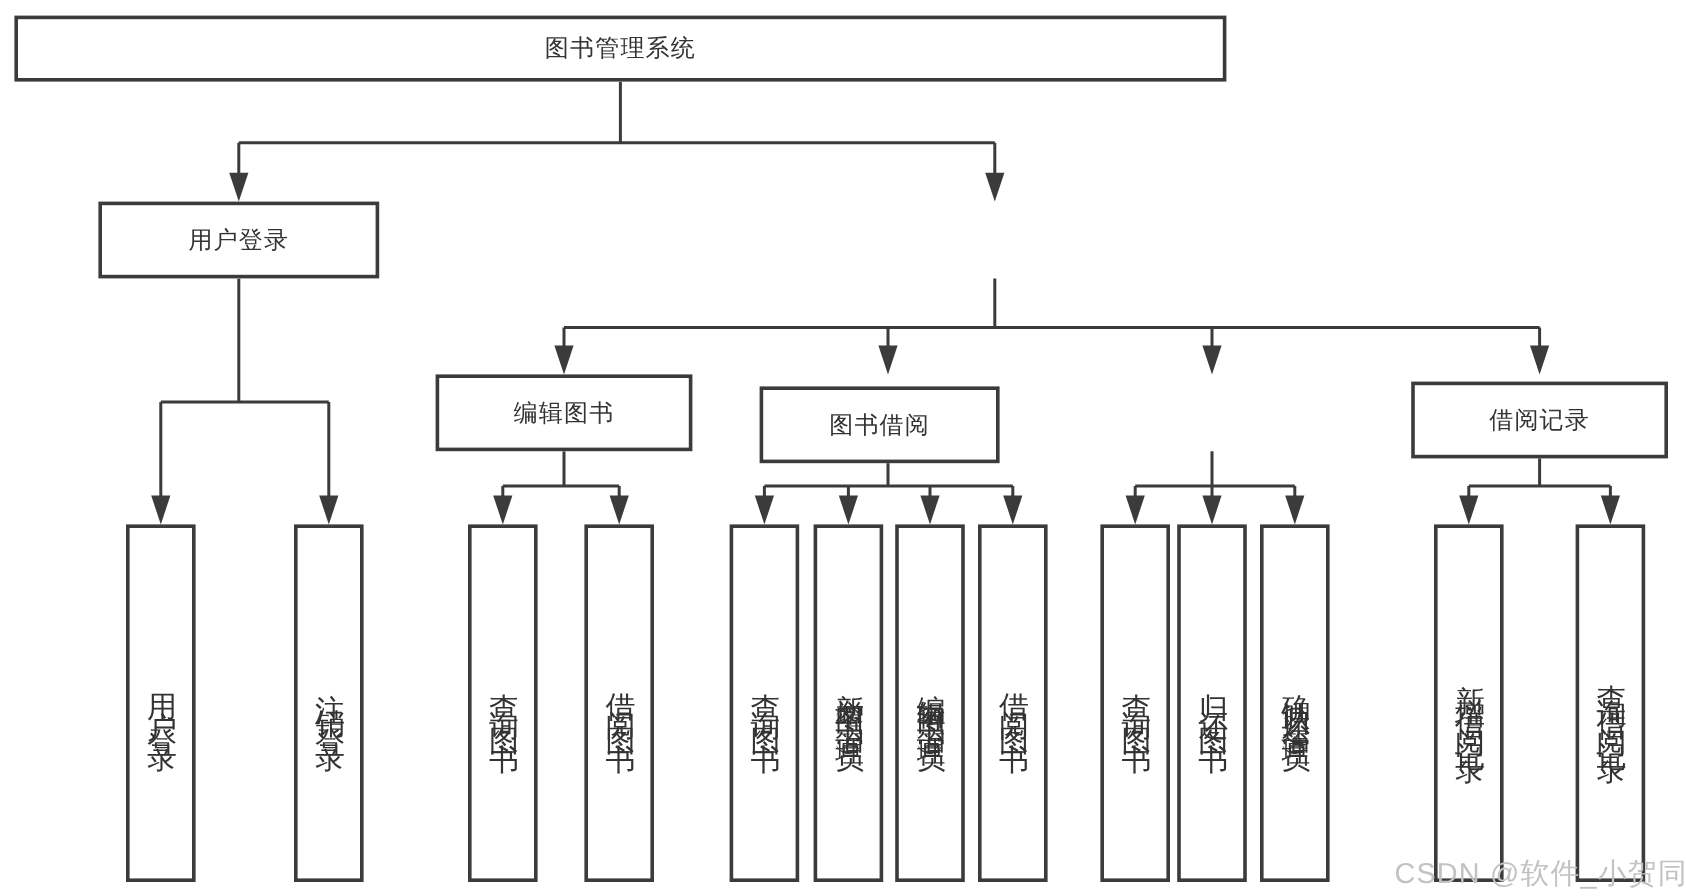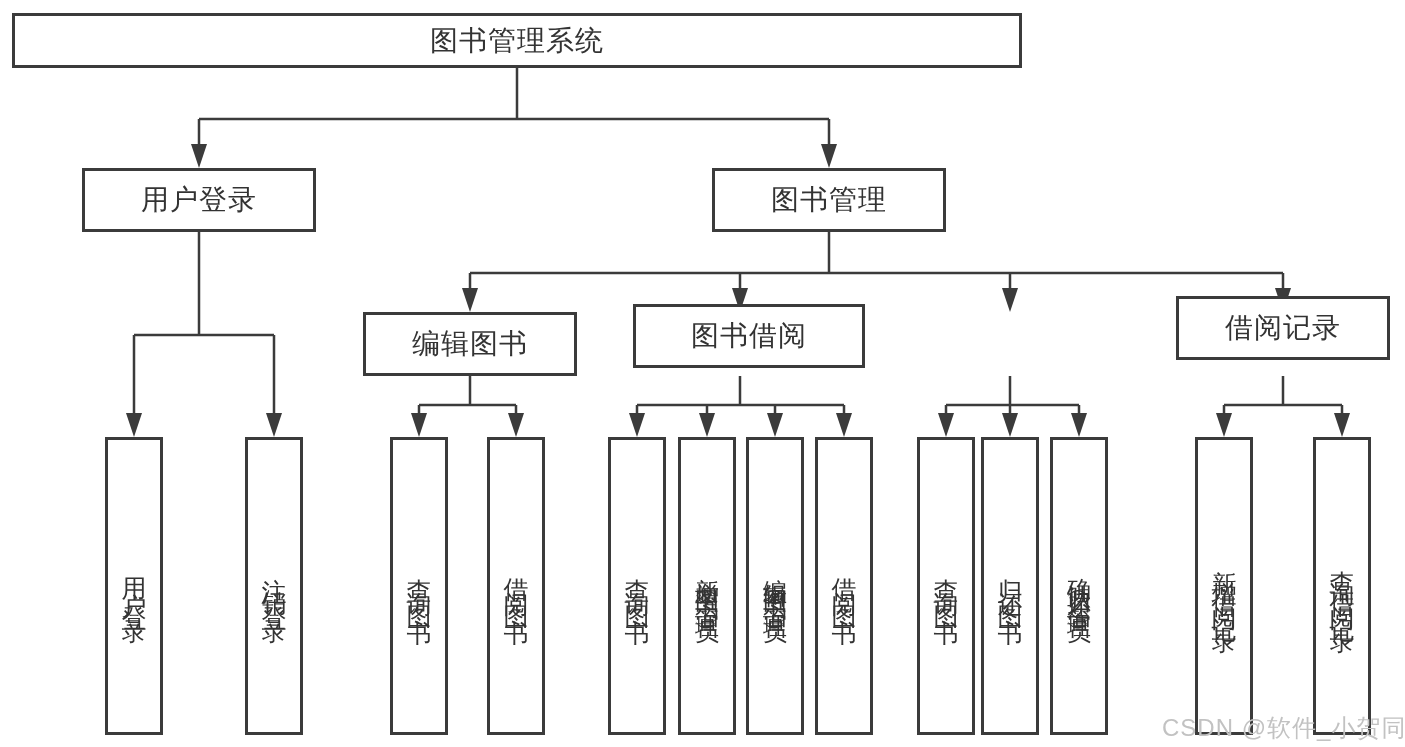--- a/index.html
+++ b/index.html
@@ -13,21 +13,21 @@
   svg.connectors{position:absolute;left:0;top:0;z-index:1;}
   .node{
     position:absolute;
     box-sizing:border-box;
     background:#ffffff;
     border:3px solid var(--line,#3b3b3b);
     display:flex;align-items:center;justify-content:center;
     color:var(--text,#333333);
     z-index:2;
   }
-  .hbox{font-size:28px;letter-spacing:1px;}
+  .hbox{font-size:20px;letter-spacing:1px;}
   .vbox{width:58px;top:437px;height:298px;}
   .vbox span{
     writing-mode:vertical-rl;
     text-orientation:mixed;
     font-size:25px;
     letter-spacing:14px;
     line-height:1;
   }
   .vbox.tight span{font-size:24px;letter-spacing:6px;}
   .vbox.mid span{letter-spacing:12px;}
@@ -100,31 +100,28 @@
     </g>
   </svg>
 
   <div class="node hbox" style="left:12px;top:13px;width:1010px;height:55px">
     <span>图书管理系统</span>
   </div>
 
   <div class="node hbox" style="left:82px;top:168px;width:234px;height:64px">
     <span>用户登录</span>
   </div>
-  <div class="node hbox" style="left:712px;top:168px;width:234px;height:64px">
-    <span>图书管理</span>
-  </div>
 
   <div class="node hbox" style="left:363px;top:312px;width:214px;height:64px">
     <span>编辑图书</span>
   </div>
-  <div class="node hbox" style="left:633px;top:304px;width:232px;height:64px">
+  <div class="node hbox" style="left:633px;top:322px;width:200px;height:64px">
     <span>图书借阅</span>
   </div>
-  <div class="node hbox" style="left:1176px;top:296px;width:214px;height:64px">
+  <div class="node hbox" style="left:1176px;top:318px;width:214px;height:64px">
     <span>借阅记录</span>
   </div>
 
   <div class="node vbox" style="left:105px">
     <span>用户登录</span>
   </div>
   <div class="node vbox" style="left:245px">
     <span>注销登录</span>
   </div>
 

